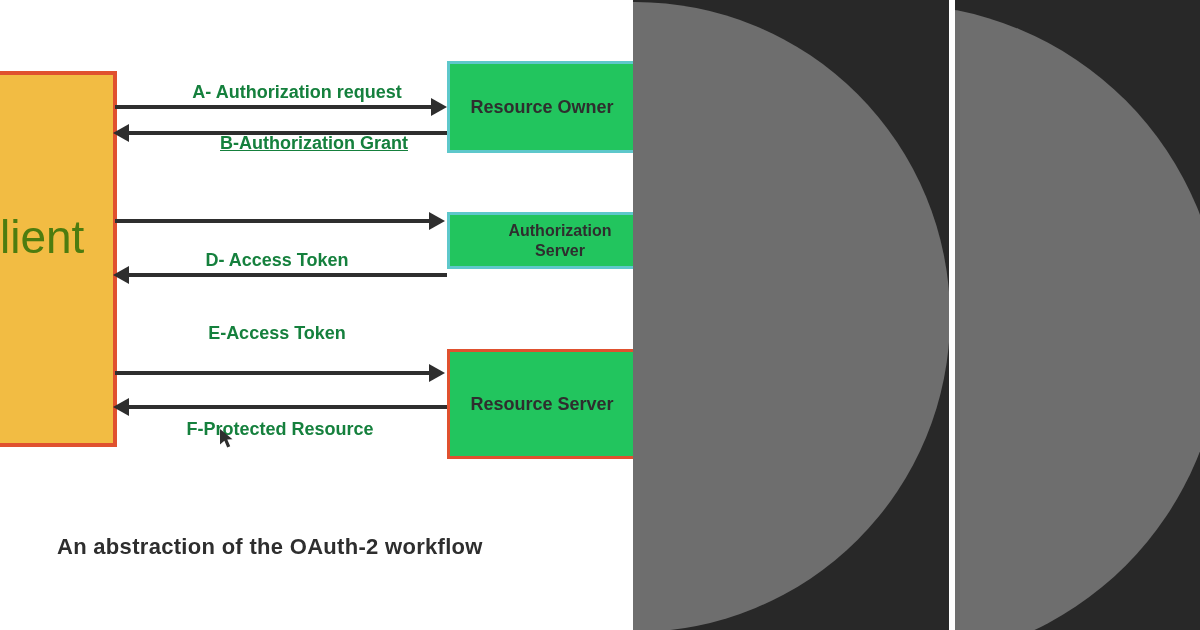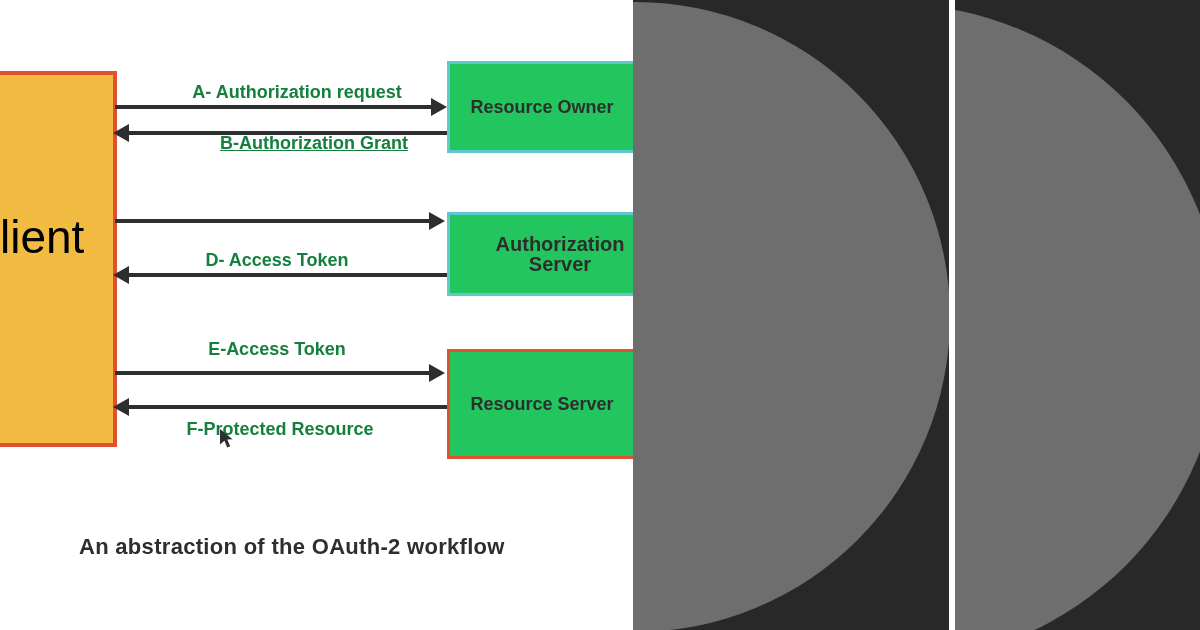--- a/index.html
+++ b/index.html
@@ -19,40 +19,40 @@
     width: 153px; height: 368px;
     background: #F2BC43;
     border: 4px solid #E0512F;
   }
   .client-label {
     position: absolute;
     left: 0px; top: 214px;
     font-size: 46px;
     font-weight: 400;
     line-height: 46px;
-    color: #000000;
+    color: #4d7c0f;
     white-space: nowrap;
   }
   
   .node {
     position: absolute;
     left: 447px;
     background: #22c55e;
     border: 3px solid;
     display: flex;
     align-items: center;
     justify-content: center;
     text-align: center;
     font-weight: 700;
     box-sizing: border-box;
   }
   .node.teal { border-color: #5EC8CB; }
   .node.orange { border-color: #E0512F; }
   #resource-owner  { top: 61px;  width: 190px; height: 92px; font-size: 18px; }
-  #auth-server     { top: 212px; width: 190px; height: 84px; font-size: 20px; line-height: 20px; padding-left: 36px; }
+  #auth-server     { top: 212px; width: 190px; height: 57px; font-size: 16px; line-height: 20px; padding-left: 36px; }
   #resource-server { top: 349px; width: 190px; height: 110px; font-size: 18px; }
   
   .arrow-line {
     position: absolute;
     height: 4px;
     background: #2E2E2E;
   }
   .arrow-head-right {
     position: absolute;
     width: 0; height: 0;
@@ -78,21 +78,20 @@
   }
   
   .caption {
     position: absolute;
     left: 57px; top: 534px;
     font-size: 22px;
     font-weight: 700;
     letter-spacing: 0.3px;
     color: #2E2E2E;
     white-space: nowrap;
-    margin-left: 22px;
   }
   
   .panel {
     position: absolute;
     top: 0; height: 630px;
     background: #282828;
     overflow: hidden;
   }
   #panel-1 { left: 633px; width: 316px; }
   #panel-2 { left: 955px; width: 245px; }
@@ -125,21 +124,21 @@
   <div class="arrow-line" style="left:129px; top:131px; width:318px;"></div>
   <div class="arrow-label" style="left:147px; top:133px;text-decoration:underline;">B-Authorization Grant</div>
 
   <div class="arrow-line" style="left:115px; top:219px; width:316px;"></div>
   <div class="arrow-head-right" style="left:429px; top:212px;"></div>
 
   <div class="arrow-label" style="left:110px; top:250px;">D- Access Token</div>
   <div class="arrow-head-left" style="left:113px; top:266px;"></div>
   <div class="arrow-line" style="left:129px; top:273px; width:318px;"></div>
 
-  <div class="arrow-label" style="left:110px; top:339px;">E-Access Token</div>
+  <div class="arrow-label" style="left:110px; top:323px;">E-Access Token</div>
   <div class="arrow-line" style="left:115px; top:371px; width:314px;"></div>
   <div class="arrow-head-right" style="left:429px; top:364px;"></div>
 
   <div class="arrow-head-left" style="left:113px; top:398px;"></div>
   <div class="arrow-line" style="left:129px; top:405px; width:320px;"></div>
   <div class="arrow-label" style="left:113px; top:419px;">F-Protected Resource</div>
 
   <div class="node teal" id="resource-owner">
     <span>Resource Owner</span>
   </div>

